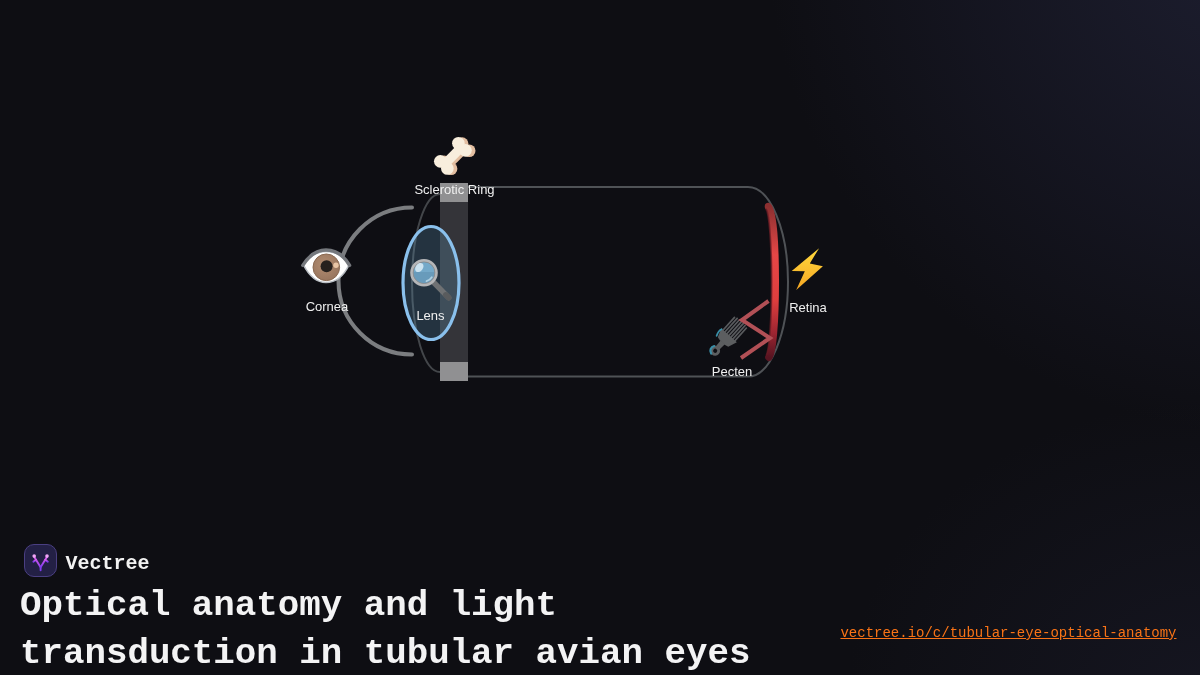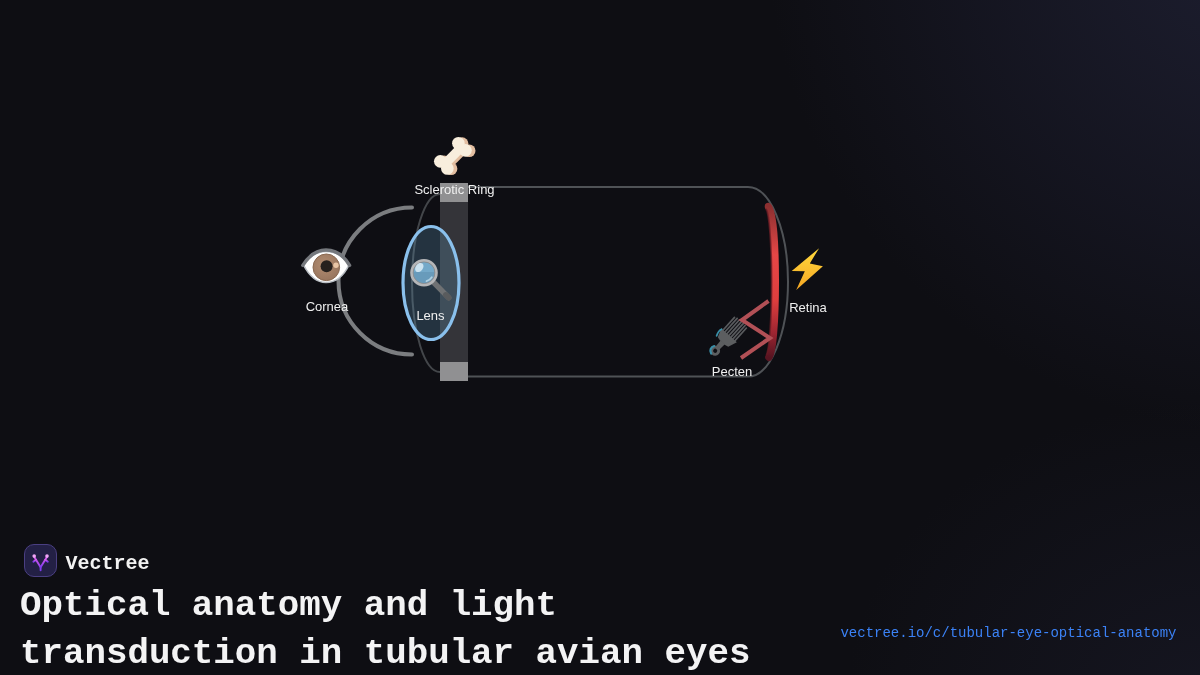--- a/index.html
+++ b/index.html
@@ -20,21 +20,21 @@
     left:65.5px;top:551.5px;font-family:"Liberation Mono",monospace;
     font-weight:bold;font-size:20px;color:#f2f2f2;letter-spacing:0px;
   }
   #title{
     left:20px;top:582px;font-family:"Liberation Mono",monospace;
     font-weight:bold;font-size:35.8px;line-height:48px;color:#f3f3f4;
     white-space:pre;letter-spacing:0px;
   }
   #url{
     right:23.5px;top:625px;font-family:"Liberation Mono",monospace;
-    font-size:14px;color:#3b82f6;
+    font-size:14px;color:#f97316;text-decoration:underline;
   }
   svg text{font-family:"Liberation Sans",sans-serif;fill:#f0f0f0;font-size:13px;}
 </style>
 </head>
 <body>
 <svg class="abs" style="left:0;top:0" width="1200" height="675" viewBox="0 0 1200 675">
   <defs>
     <linearGradient id="retg" x1="0" y1="0" x2="0" y2="1">
       <stop offset="0" stop-color="#8c2f30"></stop>
       <stop offset="0.14" stop-color="#b23a3a"></stop>

